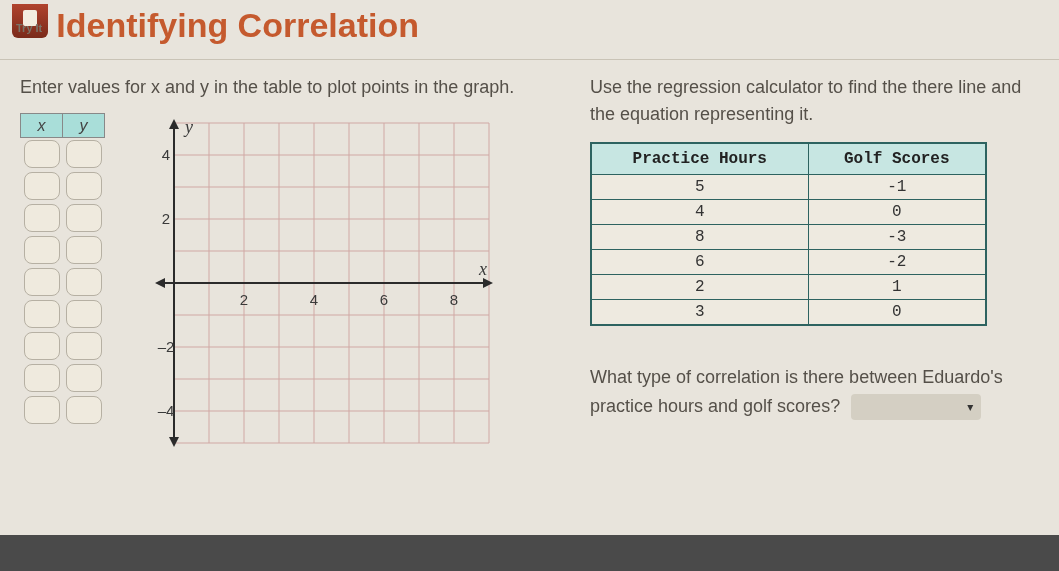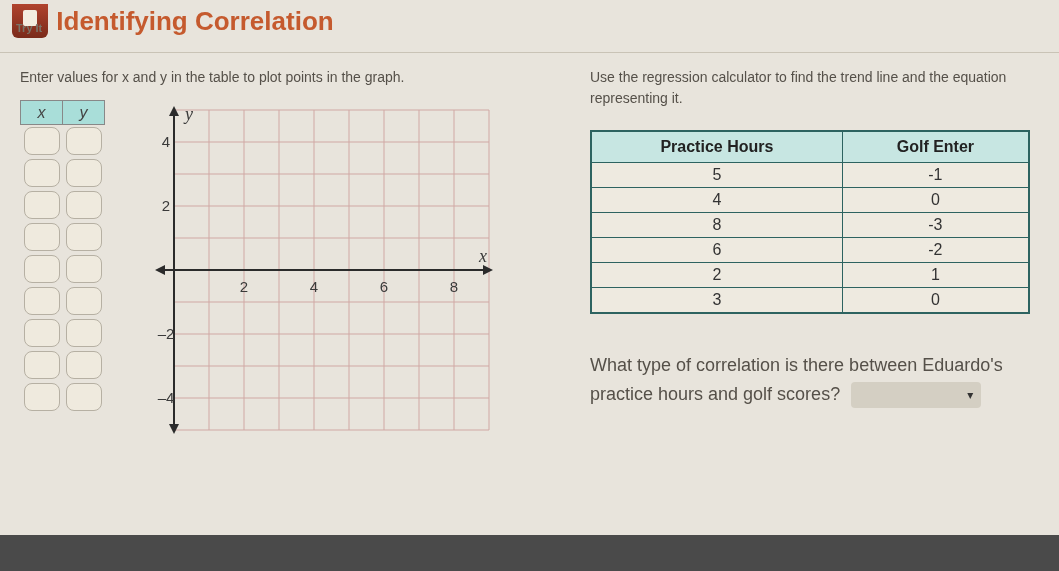--- a/index.html
+++ b/index.html
@@ -33,39 +33,39 @@
   .try-label {
     font-size: 11px;
     font-weight: bold;
     color: #7a7468;
     margin-top: 2px;
     margin-left:-46px;
     position:relative;
     top:16px;
   }
   .title {
-    font-size: 26px;
+    font-size: 34px;
     font-weight: bold;
     color: #c55a2e;
     margin-top: 2px;
   }
   .divider {
     border: none;
     border-top: 1px solid #c9c3b6;
     margin: 4px 0 14px 0;
   }
   .content {
     display: flex;
     padding: 0 20px;
     gap: 30px;
   }
   .left-col { flex: 0 0 540px; }
   .right-col { flex: 1; }
   .instruction {
-    font-size: 14px;
+    font-size: 18px;
     color: #555049;
     line-height: 1.5;
     margin-bottom: 12px;
   }
   .left-body { display: flex; gap: 14px; align-items: flex-start; }
   .xy-table { border-collapse: collapse; }
   .xy-table th {
     background: #a9ded9;
     border: 1px solid #888;
     width: 42px;
@@ -89,22 +89,23 @@
   }
   .graph-wrap { position: relative; width: 380px; height: 340px; }
   .graph-wrap svg { width: 100%; height: 100%; }
   .axis-label { font-style: italic; font-family: serif; font-size: 18px; fill:#3a3a3a; }
   .tick-label { font-size: 15px; fill:#3a3a3a; text-anchor: middle; }
   .grid-line { stroke:#d0a8a4; stroke-width:1; }
   .axis-line { stroke:#2b2b2b; stroke-width:2; }
   .data-table {
     border-collapse: collapse;
     border: 2px solid #2d6360;
-    margin-top: 21px;
-    width: 440px;
+    margin-top: 14px;
+    width: 397px;
+    font-family: Liberation Mono, monospace;
   }
   .data-table th {
     background: #c7e6e2;
     border: 1px solid #2d6360;
     padding: 6px 12px;
     font-size: 16px;
     color: #222;
   }
   .data-table td {
     border: 1px solid #2d6360;
@@ -288,27 +289,27 @@
               <text class="tick-label" text-anchor="end" x="47" y="111">2</text>
               <text class="tick-label" text-anchor="end" x="47" y="239">–2</text>
               <text class="tick-label" text-anchor="end" x="47" y="303">–4</text>
             </g>
         </svg>
       </div>
     </div>
   </div>
 
   <div class="right-col">
-    <p class="instruction">Use the regression calculator to find the trend line and the equation representing it.</p>
+    <p class="instruction">Use the regression calculator to find the there line and the equation representing it.</p>
 
     <table class="data-table">
       <thead>
         <tr>
           <th>Practice Hours</th>
-          <th>Golf Enter</th>
+          <th>Golf Scores</th>
         </tr>
       </thead>
       <tbody id="data-body">
           <tr>
             <td>5</td>
             <td>-1</td>
           </tr>
           <tr>
             <td>4</td>
             <td>0</td>

